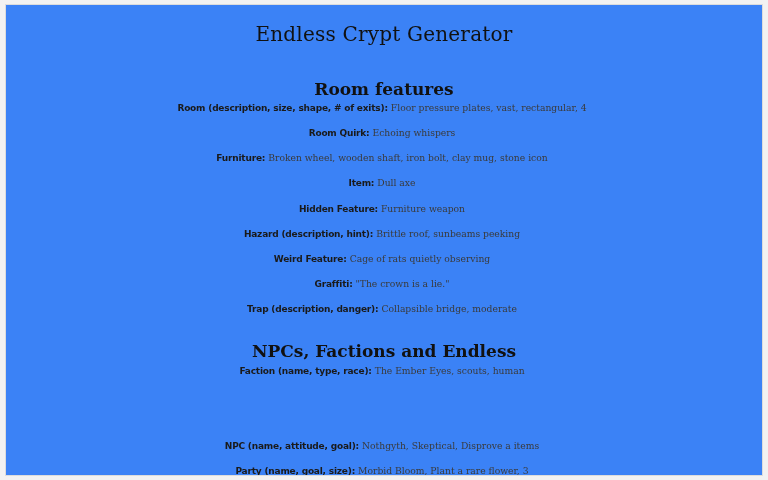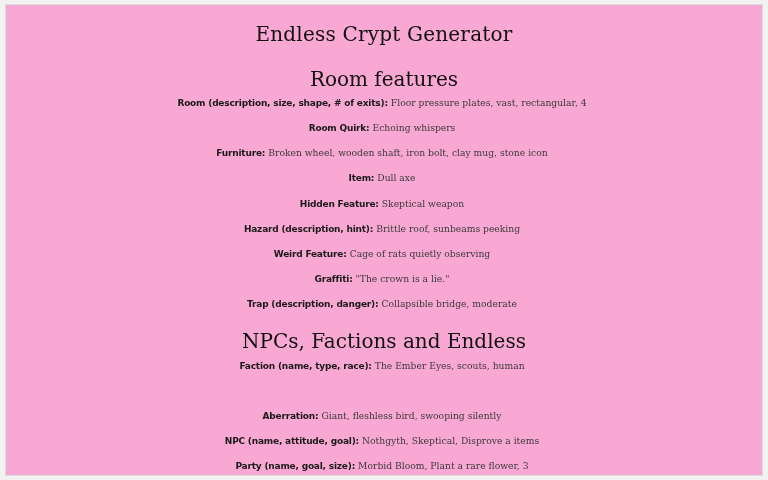--- a/index.html
+++ b/index.html
@@ -9,52 +9,52 @@
       height: 480px;
       overflow: hidden;
       background: #f2f2f2;
     }
     .page {
       position: absolute;
       left: 5px;
       top: 4px;
       width: 756px;
       height: 470px;
-      background: #f9a8d4;
+      background: #3b82f6;
       border: 1px solid #dcdcdc;
       overflow: hidden;
       text-align: center;
       color: #111;
       font-family: "DejaVu Serif", serif;
     }
     .title {
       margin: 0;
       position: absolute;
       left: 0; right: 0;
       top: 17px;
       font-family: "DejaVu Serif", serif;
       font-size: 20px;
       font-weight: normal;
       letter-spacing: 0.2px;
       color: #111;
     }
     .section-heading {
-      margin: 0;
+      margin: 12px;
       position: absolute;
       left: 0; right: 0;
       font-family: "DejaVu Serif", serif;
-      font-size: 20px;
-      font-weight: normal;
+      font-size: 17px;
+      font-weight: bold;
       color: #111;
     }
     .row {
       position: absolute;
       left: 0; right: 4px;
       font-size: 9.5px;
-      line-height: 12px;
+      line-height: 22px;
       white-space: nowrap;
     }
     .label {
       font-family: "DejaVu Sans", sans-serif;
       font-weight: bold;
       color: #1a1a1a;
       font-size: 9px;
       letter-spacing: -0.2px;
     }
     .value {
@@ -82,21 +82,21 @@
   <div class="row" style="top:142px;">
     <span class="label">Furniture:</span>
     <span class="value">Broken wheel, wooden shaft, iron bolt, clay mug, stone icon</span>
   </div>
   <div class="row" style="top:167px;">
     <span class="label">Item:</span>
     <span class="value">Dull axe</span>
   </div>
   <div class="row" style="top:193px;">
     <span class="label">Hidden Feature:</span>
-    <span class="value">Skeptical weapon</span>
+    <span class="value">Furniture weapon</span>
   </div>
   <div class="row" style="top:218px;">
     <span class="label">Hazard (description, hint):</span>
     <span class="value">Brittle roof, sunbeams peeking</span>
   </div>
   <div class="row" style="top:243px;">
     <span class="label">Weird Feature:</span>
     <span class="value">Cage of rats quietly observing</span>
   </div>
   <div class="row" style="top:268px;">
@@ -107,24 +107,20 @@
     <span class="label">Trap (description, danger):</span>
     <span class="value">Collapsible bridge, moderate</span>
   </div>
 
   <h2 class="section-heading" style="top:324px;">NPCs, Factions and Endless</h2>
 
   <div class="row" style="top:355px;">
     <span class="label">Faction (name, type, race):</span>
     <span class="value">The Ember Eyes, scouts, human</span>
   </div>
-  <div class="row" style="top:405px;">
-    <span class="label">Aberration:</span>
-    <span class="value">Giant, fleshless bird, swooping silently</span>
-  </div>
   <div class="row" style="top:430px;">
     <span class="label">NPC (name, attitude, goal):</span>
     <span class="value">Nothgyth, Skeptical, Disprove a items</span>
   </div>
   <div class="row" style="top:455px;">
     <span class="label">Party (name, goal, size):</span>
     <span class="value">Morbid Bloom, Plant a rare flower, 3</span>
   </div>
 </div>
 

